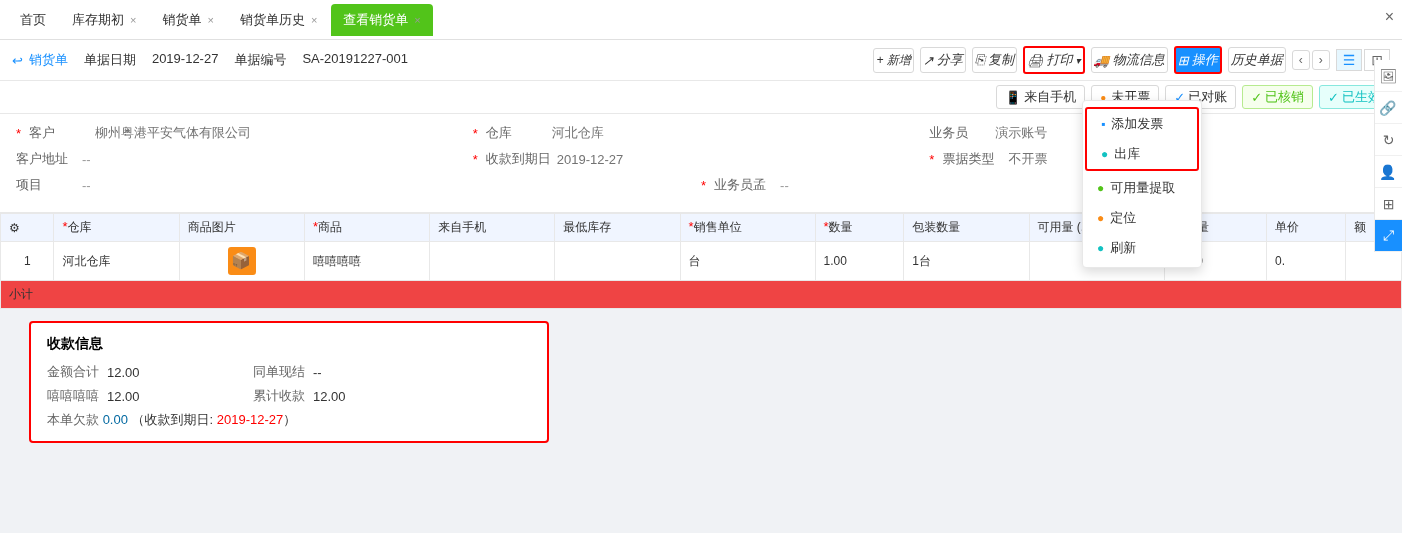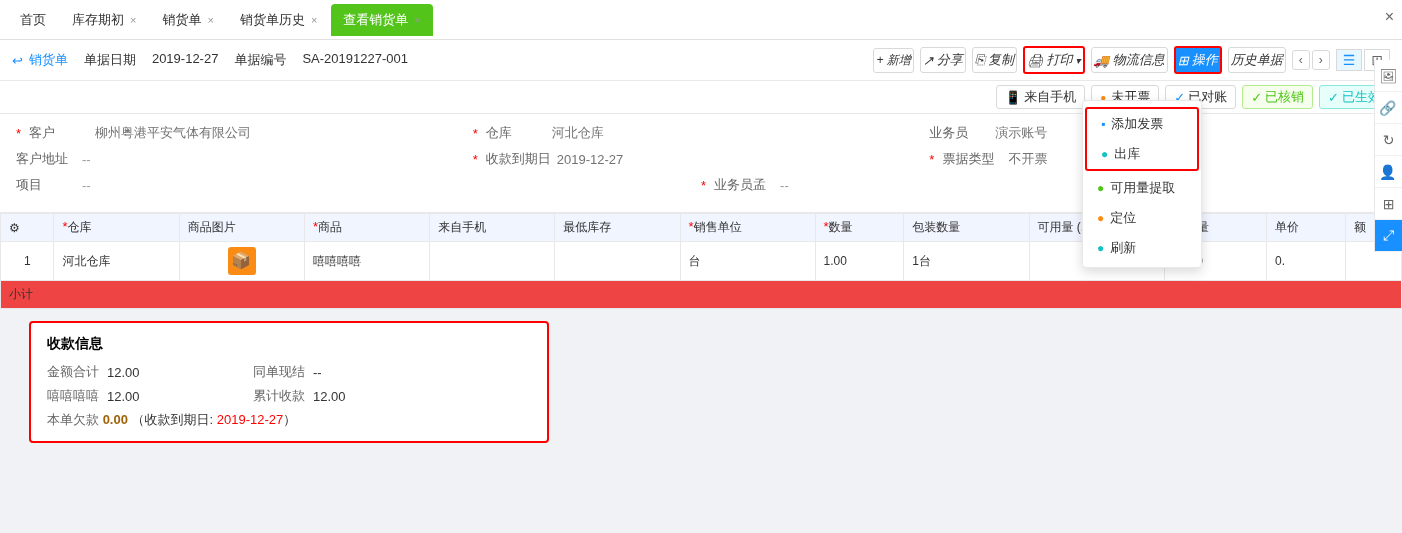--- a/index.html
+++ b/index.html
@@ -77,21 +77,21 @@
     
     .payment-box {
       margin: 8px 12px; padding: 12px 16px; border: 2px solid red; border-radius: 4px;
       background: #fff; display: inline-block; min-width: 520px;
     }
     .payment-title { font-weight: bold; margin-bottom: 10px; font-size: 14px; }
     .payment-grid { display: grid; grid-template-columns: 200px 200px; gap: 6px; }
     .payment-row { display: flex; gap: 8px; align-items: center; }
     .payment-label { color: #666; }
     .payment-value { color: #333; }
-    .payment-value.red { color: #a16207; font-weight: bold; }
+    .payment-value.red { color: #0369a1; }
 
     
     .right-sidebar {
       position: fixed; right: 0; top: 60px; width: 28px; background: #fff;
       border-left: 1px solid #e8e8e8; display: flex; flex-direction: column;
       align-items: center; gap: 0;
     }
     .sidebar-icon {
       width: 28px; height: 32px; display: flex; align-items: center; justify-content: center;
       color: #666; cursor: pointer; border-bottom: 1px solid #f0f0f0; font-size: 14px;

